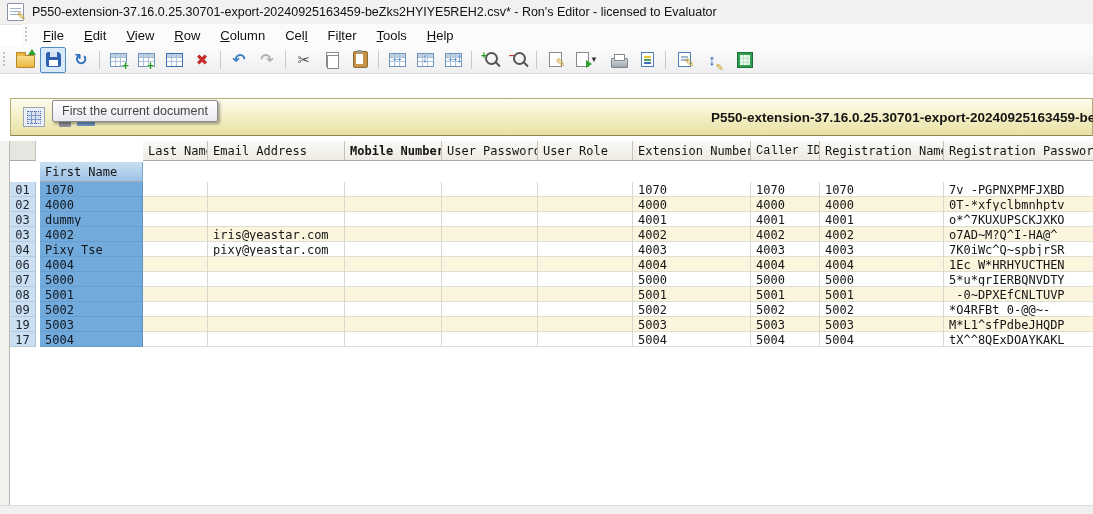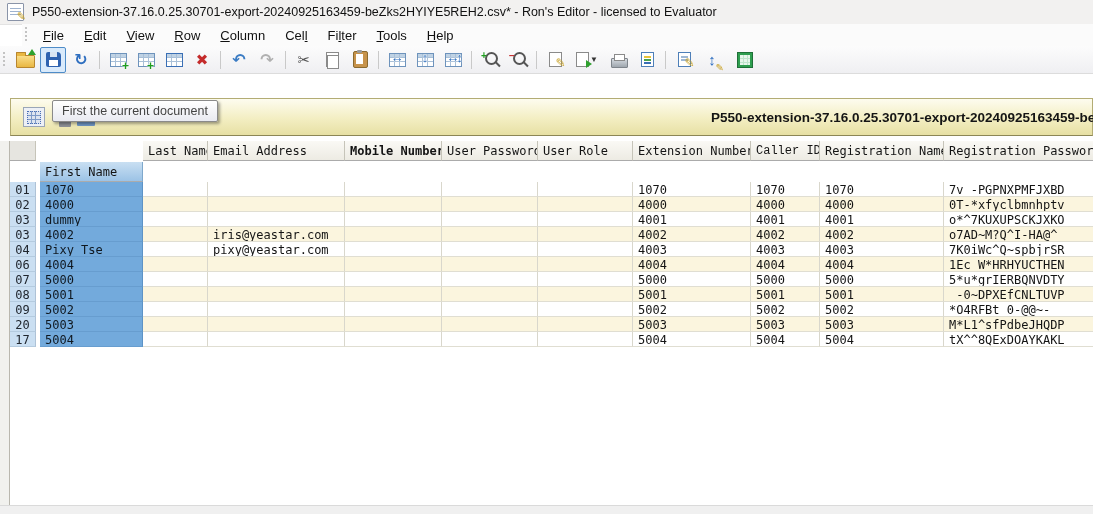--- a/index.html
+++ b/index.html
@@ -419,21 +419,21 @@
         <div class="cell" style="width: 137px;"></div>
         <div class="cell" style="width: 97px;"></div>
         <div class="cell" style="width: 96px;"></div>
         <div class="cell" style="width: 95px;"></div>
         <div class="cell" style="width: 118px;">5002</div>
         <div class="cell" style="width: 69px;">5002</div>
         <div class="cell" style="width: 124px;">5002</div>
         <div class="cell" style="width: 170px;">*O4RFBt_0-@@~-__</div>
       </div>
       <div class="drow alt">
-        <div class="rnum">20</div>
+        <div class="rnum">19</div>
         <div class="gapc"></div>
         <div class="cell sel" style="width: 103px;">5003</div>
         <div class="cell" style="width: 65px;"></div>
         <div class="cell" style="width: 137px;"></div>
         <div class="cell" style="width: 97px;"></div>
         <div class="cell" style="width: 96px;"></div>
         <div class="cell" style="width: 95px;"></div>
         <div class="cell" style="width: 118px;">5003</div>
         <div class="cell" style="width: 69px;">5003</div>
         <div class="cell" style="width: 124px;">5003</div>

